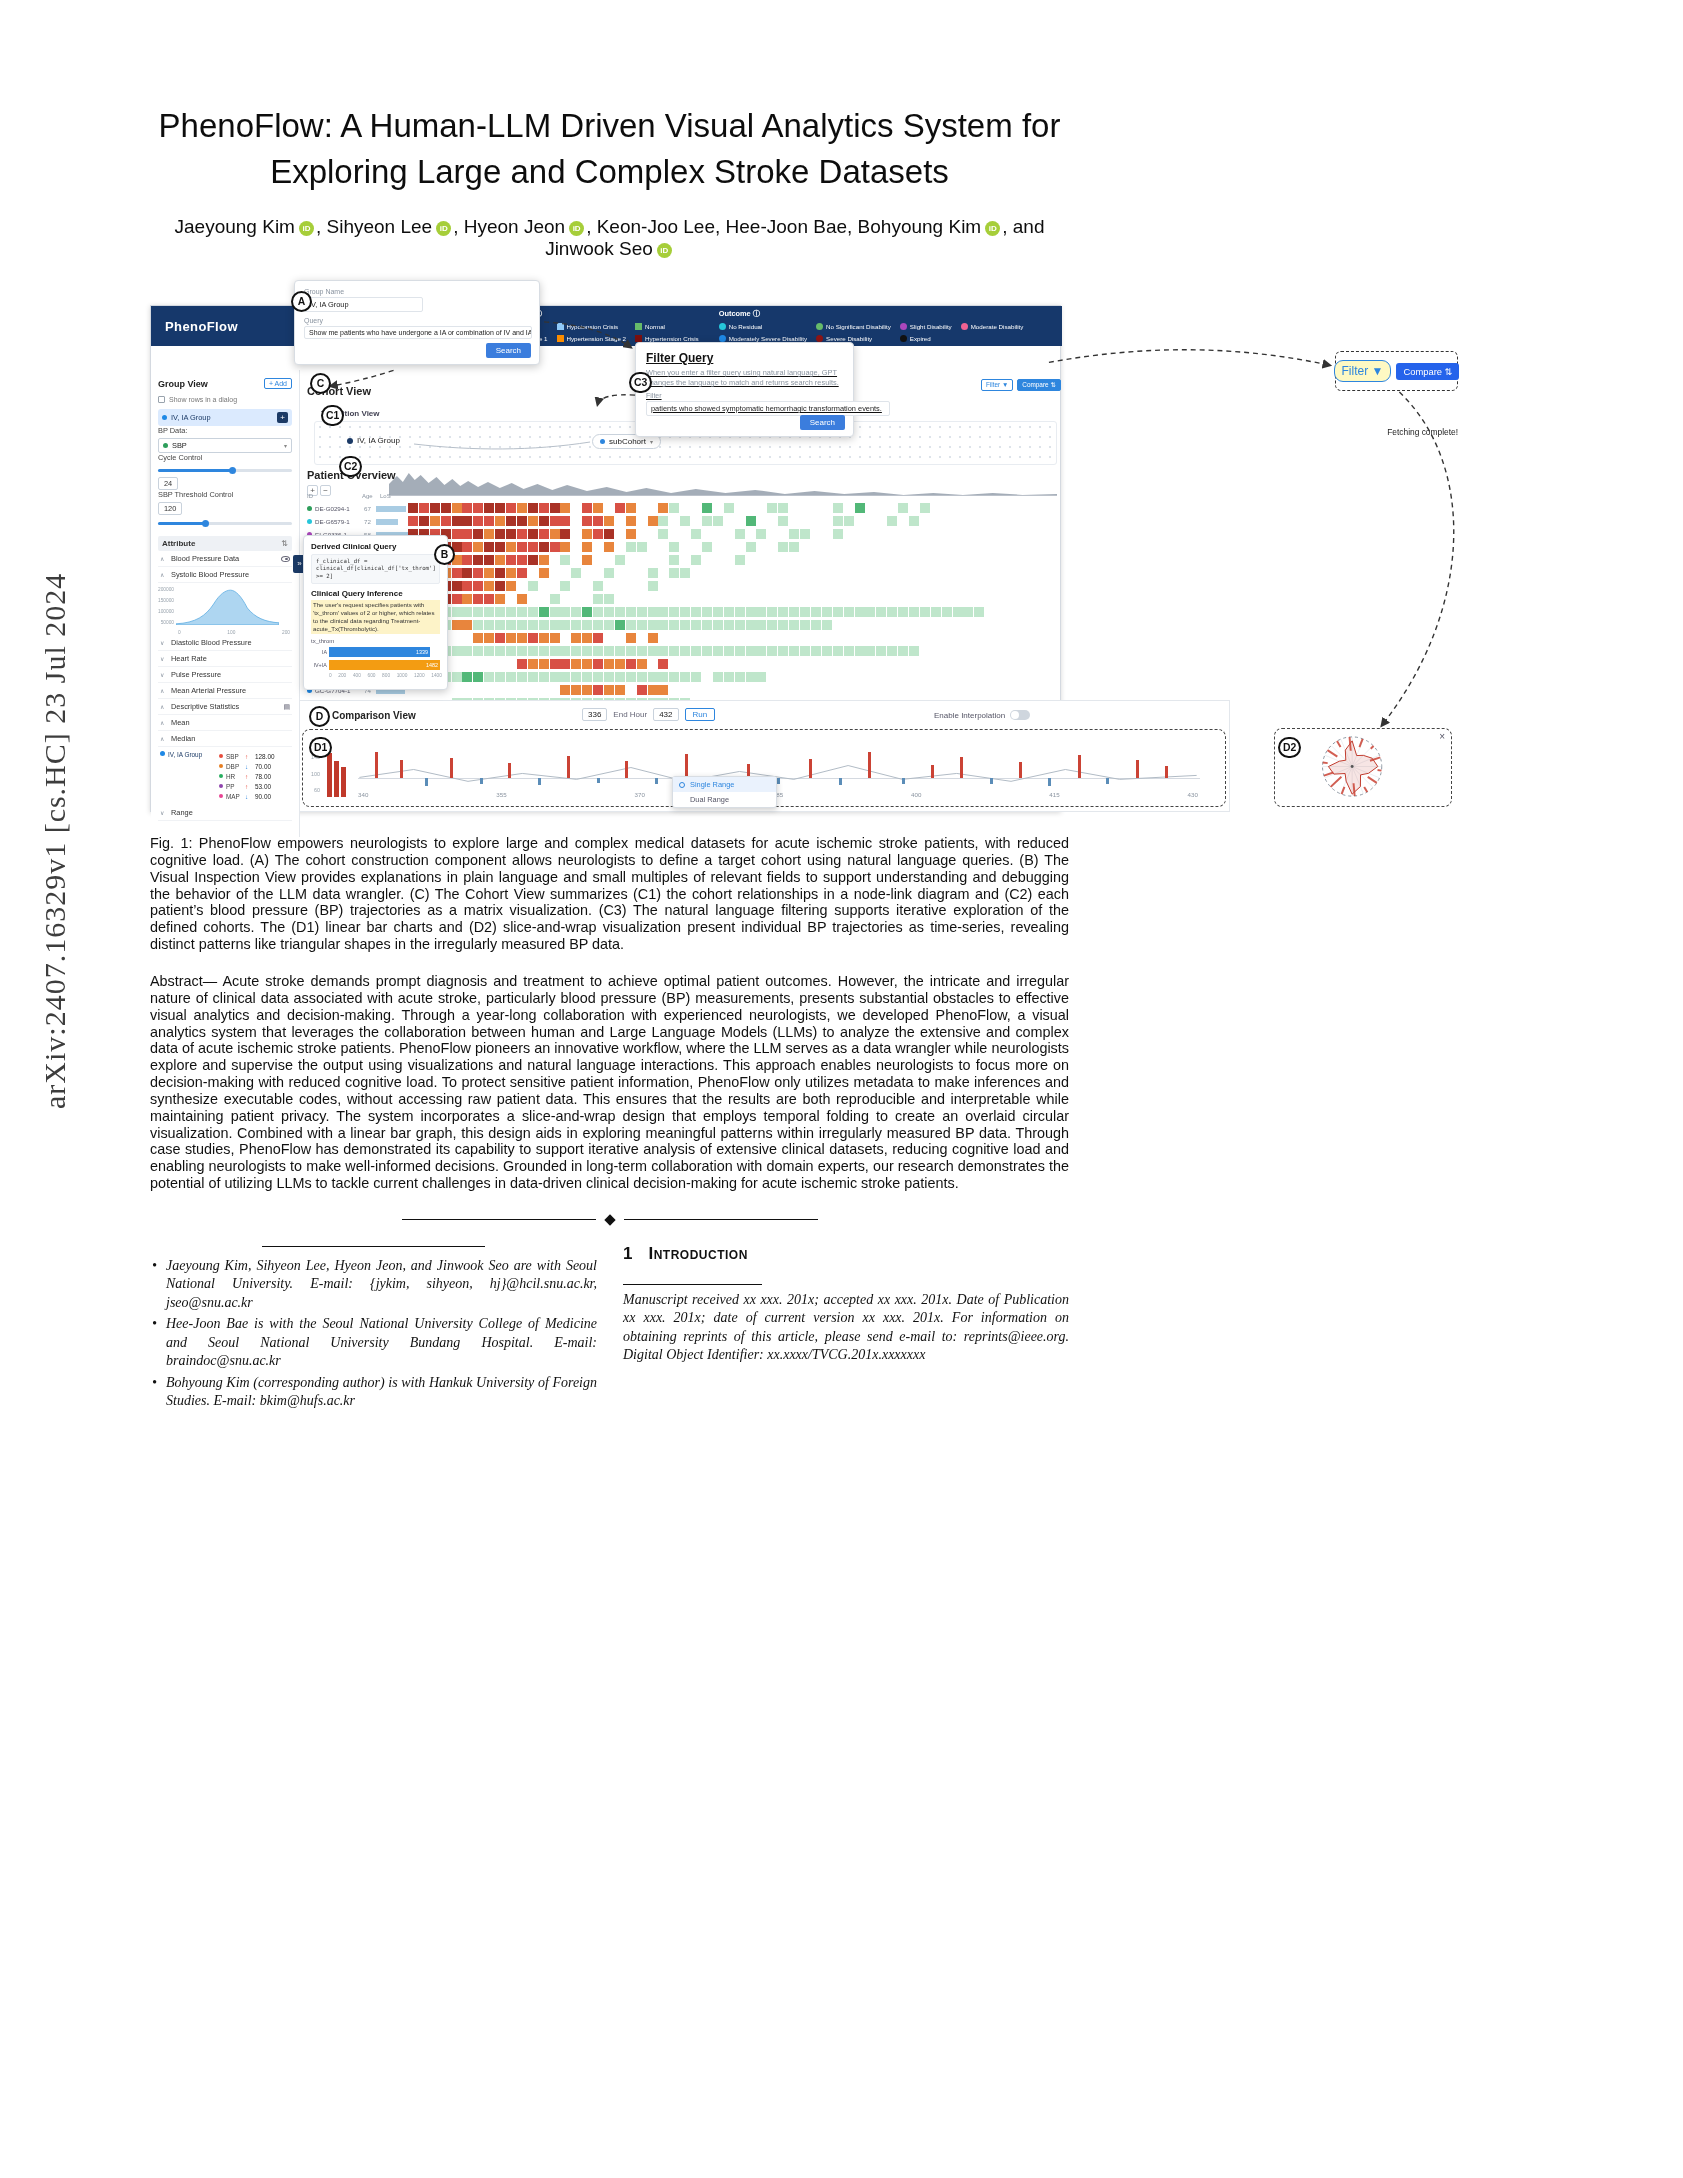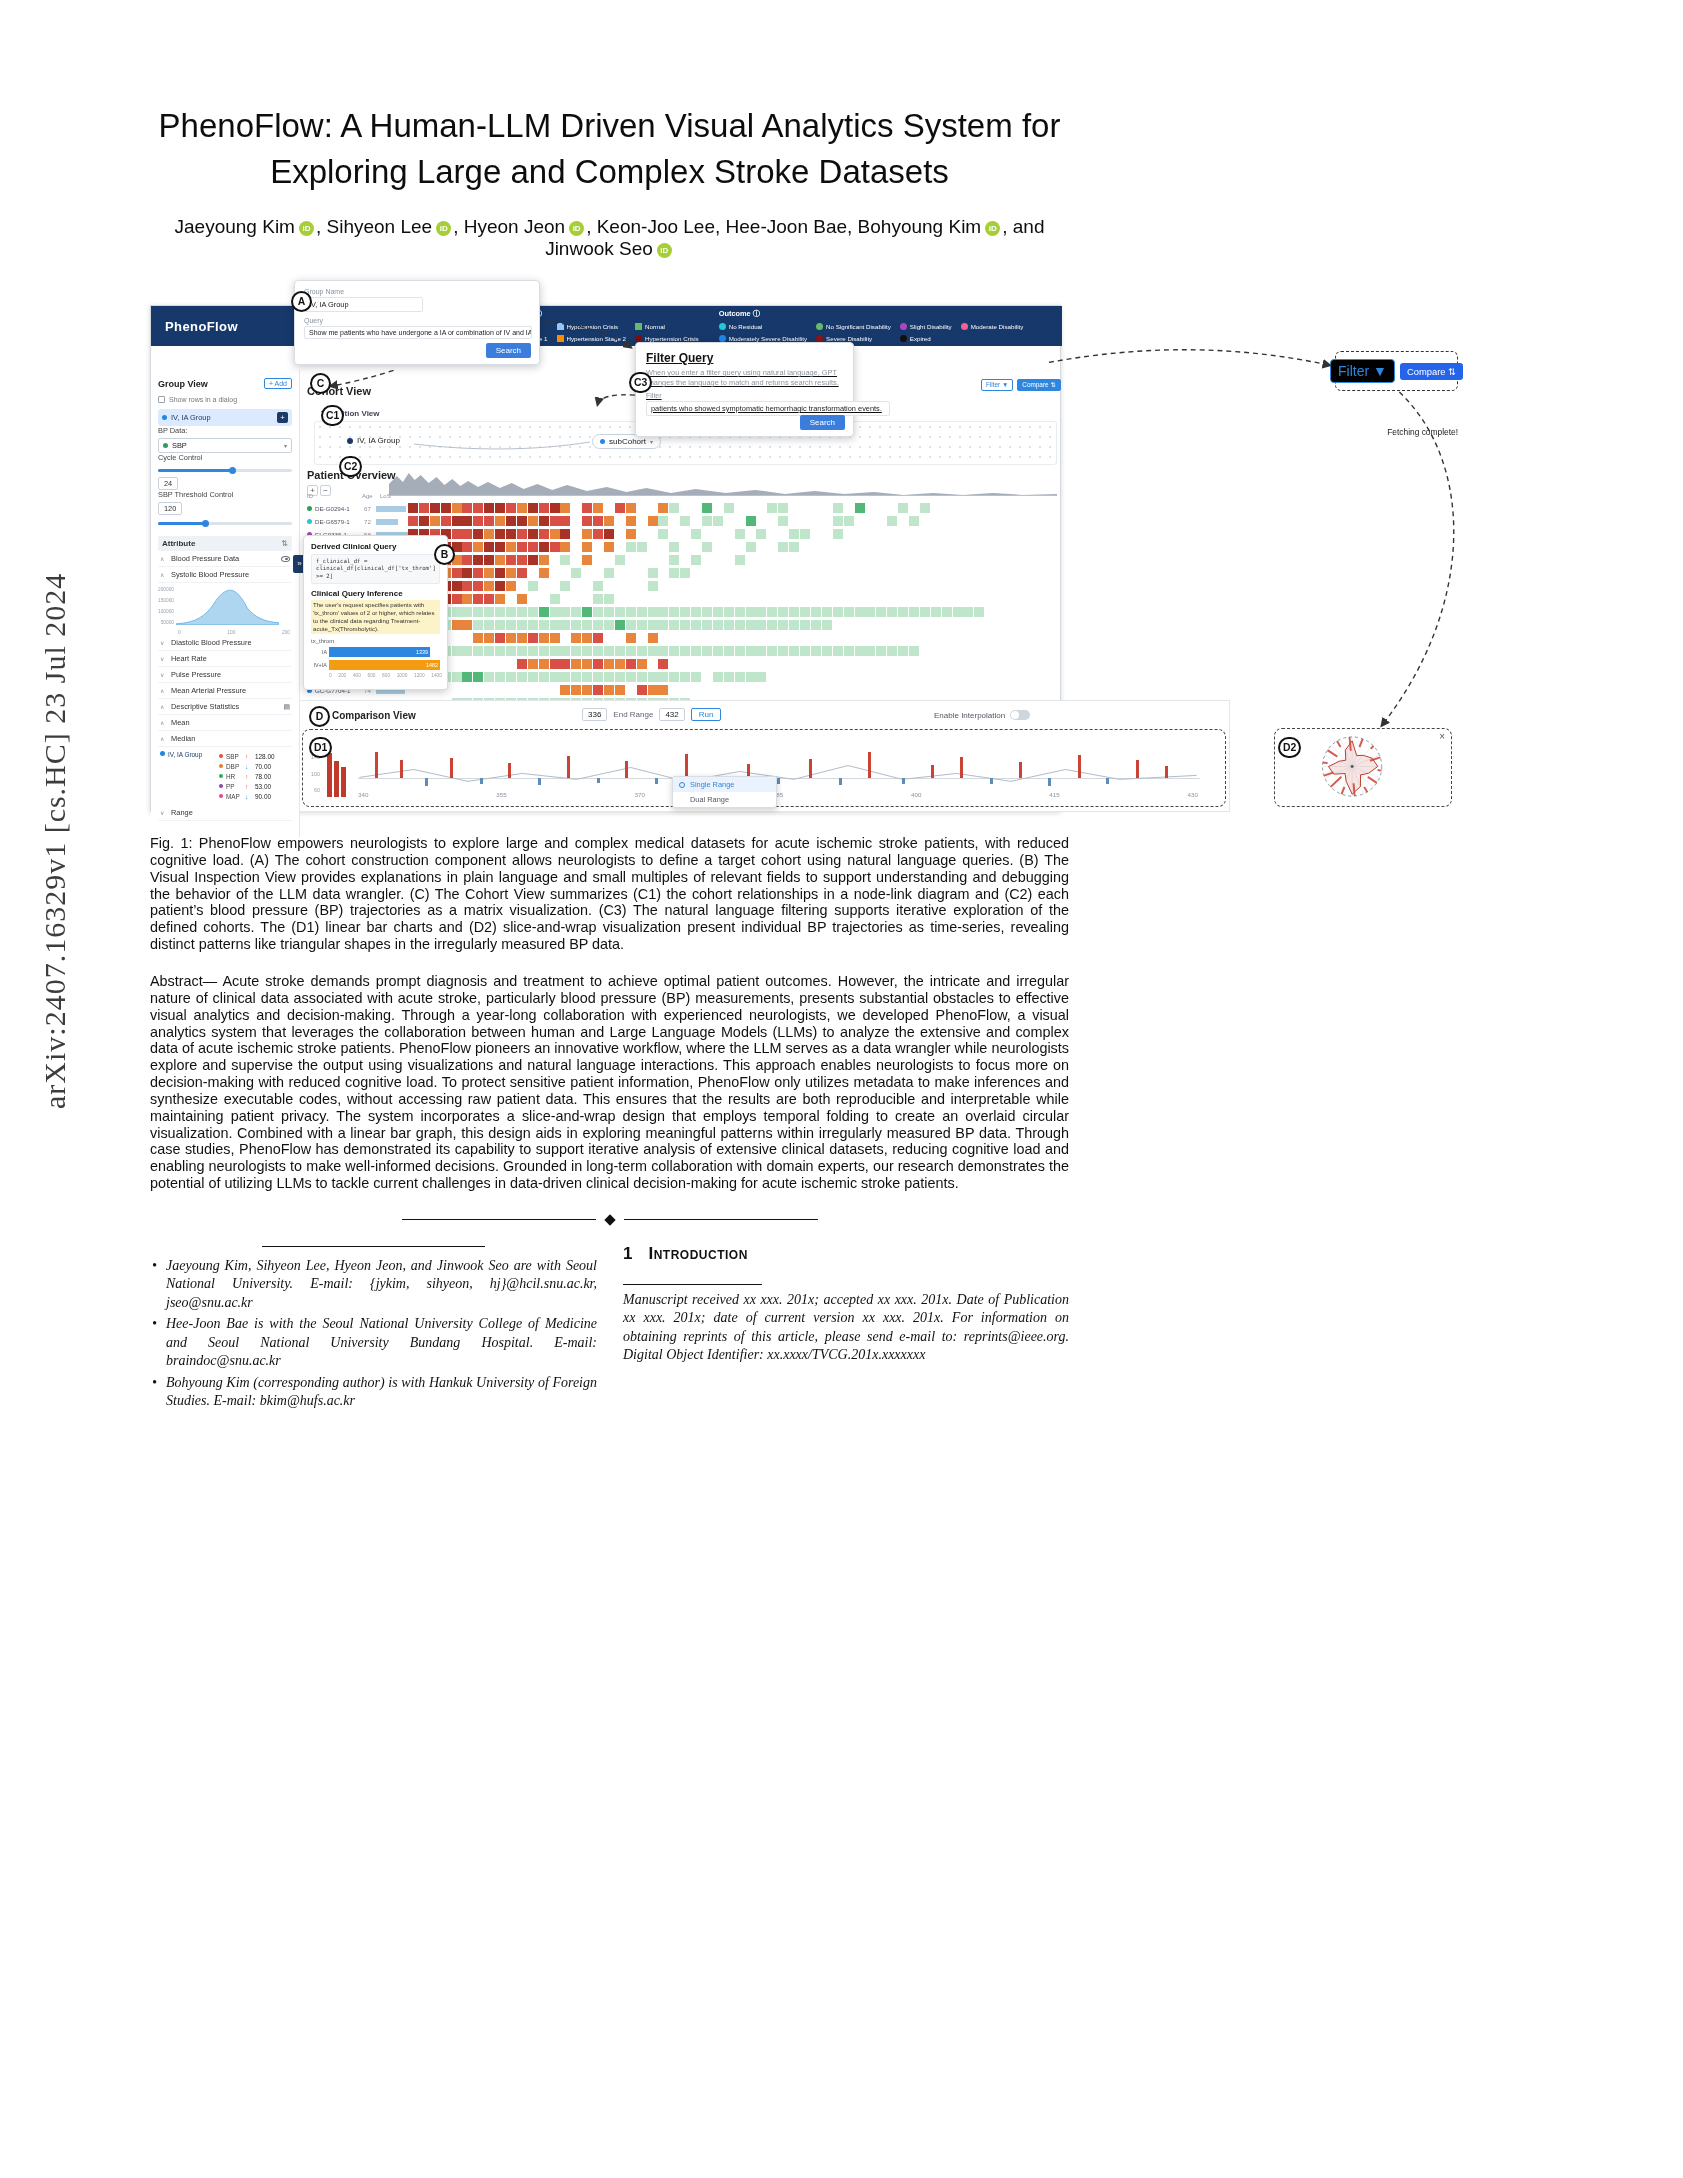--- a/index.html
+++ b/index.html
@@ -154,21 +154,21 @@
   .range-pop { position:absolute; left:369px; top:46px; width:105px; background:#fff; border:1px solid #d8dde3; border-radius:3px; box-shadow:0 2px 6px rgba(0,0,0,.2); z-index:6; }
   .rp-row { display:flex; align-items:center; gap:5px; padding:3px 6px; font-size:7.4px; color:#556; }
   .rp-row.sel { background:#eaf2fd; color:#2e86de; }
   .radio { width:6px; height:6px; border:1.5px solid #2e86de; border-radius:50%; }
   .d2-box { position:absolute; left:1124px; top:448px; width:178px; height:79px; border:1.5px dashed #444; border-radius:8px; background:#fff; z-index:5; }
   .d2-close { position:absolute; right:6px; top:2px; font-size:10px; color:#556; }
 
   
   .mag-box { position:absolute; left:1185px; top:71px; width:123px; height:40px; border:1.5px dashed #333; border-radius:6px;
              display:flex; align-items:center; justify-content:center; gap:5px; z-index:4; }
-  .mag-filter { border:1px solid #2e86de; color:#2e86de; background:#000000; font-size:14px; border-radius:4px; padding:3px 7px; white-space:nowrap; }
+  .mag-filter { border:1px solid #2e86de; color:#2e86de; background:#fef9c3; font-size:12px; border-radius:9px; padding:3px 7px; white-space:nowrap; }
   .mag-compare { background:#2563eb; color:#fff; font-size:9.4px; border-radius:3px; padding:3px 7px; white-space:nowrap; }
   .fetching { position:absolute; left:1185px; top:147px; width:123px; text-align:right; font-size:8.4px; color:#222; }
 
   .badge { position:absolute; z-index:32; min-width:21px; height:21px; padding:0 3px; border:2px solid #111; border-radius:12px;
            background:#fff; color:#111; font-weight:bold; font-size:10.4px; line-height:17px; text-align:center; }
   .arrows { position:absolute; left:0; top:0; z-index:26; pointer-events:none; }
 
   
   .fig-caption { margin-top:12px; font-size:14.4px; line-height:1.17; text-align:justify; color:#111; }
   .abstract { margin-top:20px; font-size:14.4px; line-height:1.17; text-align:justify; }
@@ -997,21 +997,21 @@
                 <span class="mcell" style="left: 294px; background: rgb(216, 80, 69);"></span>
               </span>
             </div>
           </div>
       </div>
 
       <div class="comparison">
         <div class="comp-title">Comparison View</div>
         <div class="comp-fields">
           <span class="field-box">336</span>
-          <span class="field-label">End Range</span>
+          <span class="field-label">End Hour</span>
           <span class="field-box">432</span>
           <span class="btn-run">Run</span>
         </div>
         <div class="interp">
           <span>Enable Interpolation</span>
           <span class="toggle"></span>
         </div>
         <div class="d1-box">
           <div class="d1-ylabels">
               <div class="d1-ylab">180</div>

